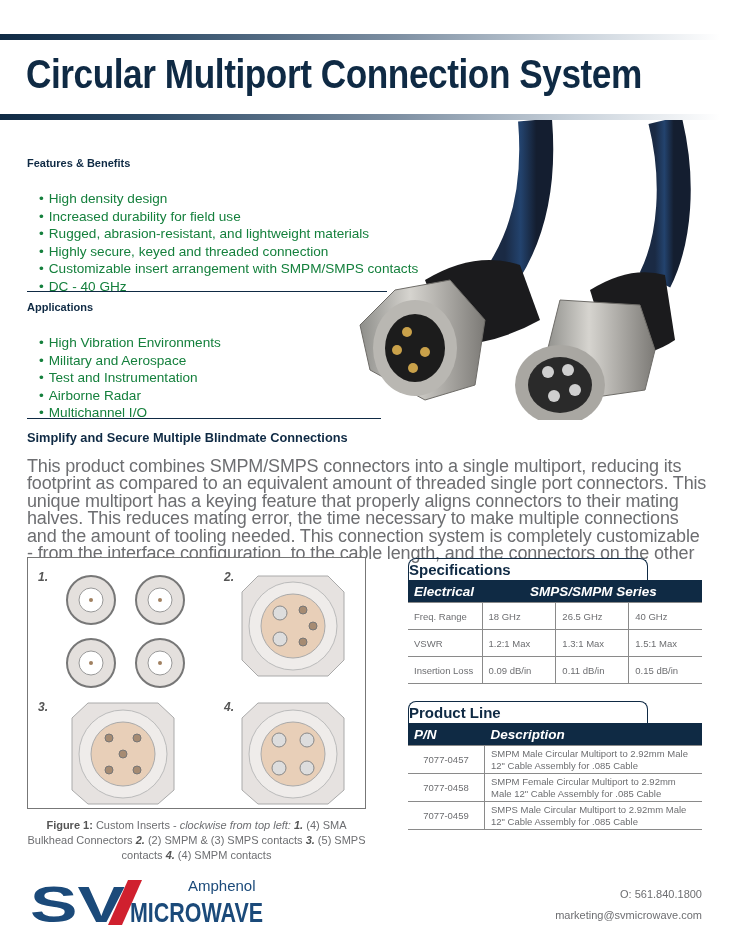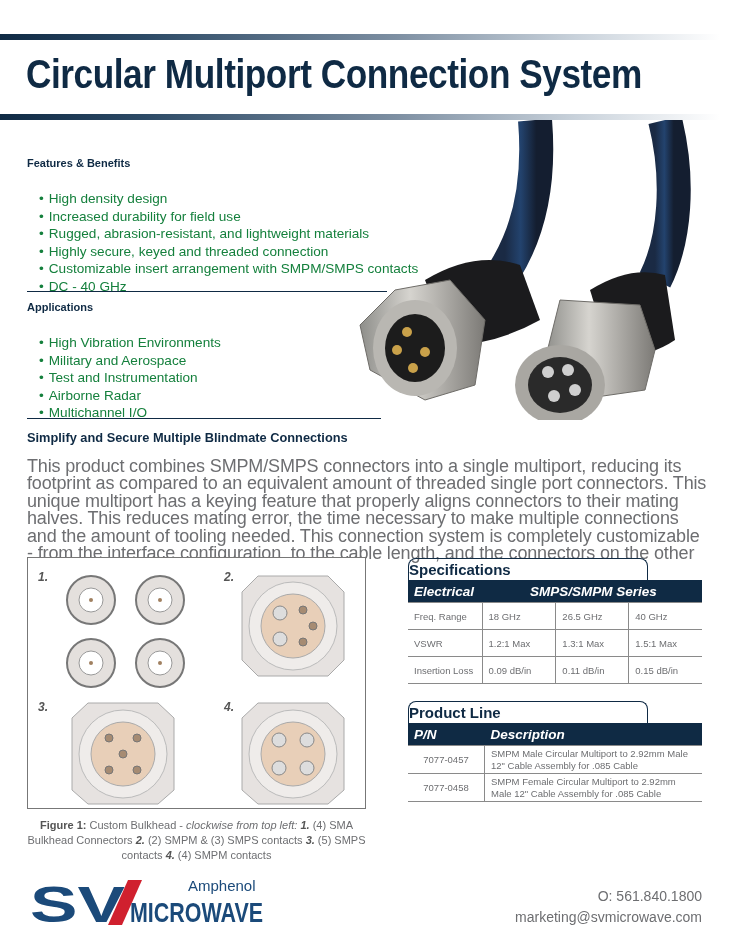--- a/index.html
+++ b/index.html
@@ -37,21 +37,21 @@
              padding:3px 6px; height:16px;font-style:italic; }
   table td { border:1px solid #8a8a8a; padding:0 6px; }
   .spec td { height:26px; }
   .spec td:first-child { border-left:none; }
   .spec td:last-child { border-right:none; }
   .prod td { height:27px; line-height:12px; }
   .prod td:first-child { border-left:none; text-align:center; width:64px; }
   .prod td:last-child { border-right:none; }
   
   .logo { position:absolute; left:30px; top:875px; width:240px; height:52px; }
-  .contact { position:absolute; right:28px; text-align:center; font-size:14px; color:#6d6e71; }
+  .contact { position:absolute; right:28px; text-align:center; font-size:11px; color:#6d6e71; }
 </style>
 </head>
 <body>
 
 <div class="bar top"></div>
 <h1 class="title">Circular Multiport Connection System</h1>
 <div class="bar bottom"></div>
 
 <svg class="product" viewBox="0 0 370 300">
   <defs>
@@ -164,21 +164,21 @@
     <circle cx="265" cy="196" r="44" fill="#efecea" stroke="#bbb"></circle>
     <circle cx="265" cy="196" r="32" fill="#e8cfb8" stroke="#aaa"></circle>
     <g fill="#ddd" stroke="#888">
         <circle cx="251" cy="182" r="7"></circle>
         <circle cx="279" cy="182" r="7"></circle>
         <circle cx="251" cy="210" r="7"></circle>
         <circle cx="279" cy="210" r="7"></circle>
       </g>
   </svg>
 </div>
-<p class="caption"><b>Figure 1:</b><span> Custom Bulkhead - </span><i>clockwise from top left: </i><b><i>1.</i></b><span> (4) SMA Bulkhead Connectors </span><b><i>2.</i></b><span> (2) SMPM &amp; (3) SMPS contacts </span><b><i>3.</i></b><span> (5) SMPS contacts </span><b><i>4.</i></b><span> (4) SMPM contacts</span></p>
+<p class="caption"><b>Figure 1:</b><span> Custom Inserts - </span><i>clockwise from top left: </i><b><i>1.</i></b><span> (4) SMA Bulkhead Connectors </span><b><i>2.</i></b><span> (2) SMPM &amp; (3) SMPS contacts </span><b><i>3.</i></b><span> (5) SMPS contacts </span><b><i>4.</i></b><span> (4) SMPM contacts</span></p>
 
 <div class="tab-title" style="top:558px">Specifications</div>
 <table class="spec" style="top:580px">
   <tbody>
       <tr>
     <th style="width:62px">Electrical</th>
     <th colspan="3" style="padding-left:48px">SMPS/SMPM Series</th>
   </tr>
   <tr>
     <td>Freq. Range</td>
@@ -208,20 +208,24 @@
     <th>P/N</th>
     <th>Description</th>
   </tr>
   <tr>
     <td>7077-0457</td>
     <td>SMPM Male Circular Multiport to 2.92mm Male 12" Cable Assembly for .085 Cable</td>
   </tr>
   <tr>
     <td>7077-0458</td>
     <td>SMPM Female Circular Multiport to 2.92mm Male 12" Cable Assembly for .085 Cable</td>
+  </tr>
+  <tr>
+    <td>7077-0459</td>
+    <td>SMPS Male Circular Multiport to 2.92mm Male 12" Cable Assembly for .085 Cable</td>
   </tr>
 </tbody>
   </table>
 
 <svg class="logo" viewBox="0 0 240 52">
   <text x="0" y="47" font-family="Liberation Sans, sans-serif" font-weight="bold" font-size="50" fill="#1b4a7a" textLength="95" lengthAdjust="spacingAndGlyphs">SV</text>
   <polygon points="78,50 98,5 112,5 92,50" fill="#d0202e"></polygon>
   <text x="158" y="16" font-family="Liberation Sans, sans-serif" font-size="15" fill="#1b4a7a">Amphenol</text>
   <text x="100" y="47" font-family="Liberation Sans, sans-serif" font-weight="bold" font-size="28" fill="#1b4a7a" textLength="133" lengthAdjust="spacingAndGlyphs">MICROWAVE</text>
 </svg>

